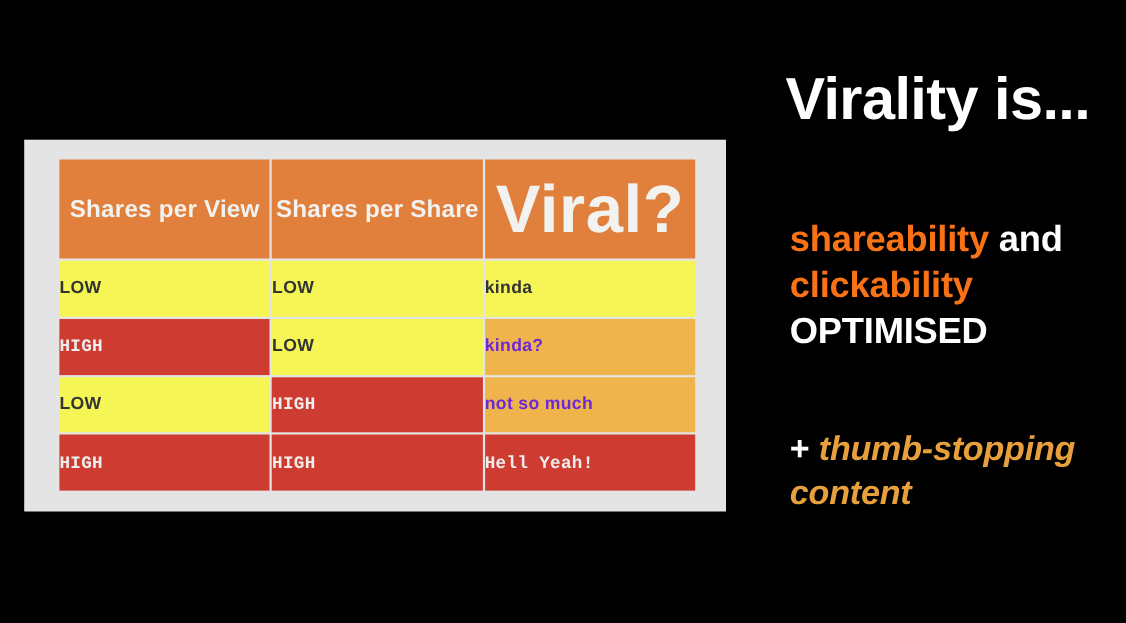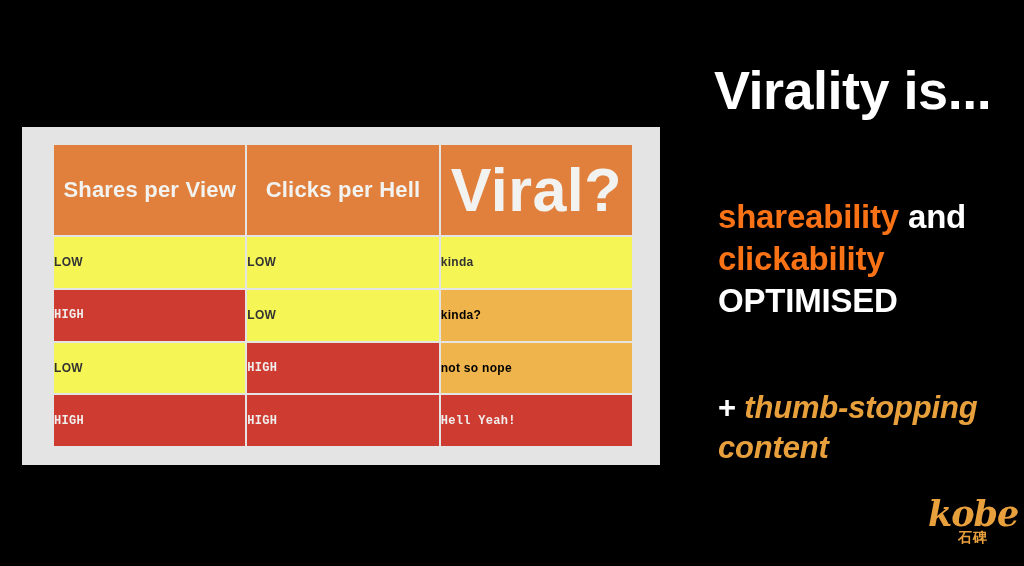--- a/index.html
+++ b/index.html
@@ -48,26 +48,26 @@
     line-height: 1.23;
     letter-spacing: 0.2px;
   }
   .viral-table thead th.viral-head {
     font-size: 61px;
     line-height: 1;
     letter-spacing: 0.5px;
   }
   .viral-table tbody td {
     height: 44px;
-    font-size: 12px;
+    font-size: 16px;
     letter-spacing: 0.3px;
   }
   .c-yellow { background: #f5f656; color: #333333; }
   .c-red    { background: #ce3b31; color: #f0eeec; font-family: Liberation Mono, monospace; }
-  .c-amber  { background: #efb44c; color: #000000; }
+  .c-amber  { background: #efb44c; color: #6d28d9; }
 
   
   .panel { position: absolute; left: 714px; top: 0; width: 329px; height: 566px; }
 
   .headline {
     position: absolute;
     left: 0;
     top: 62px;
     font-size: 54px;
     font-weight: bold;
@@ -147,39 +147,39 @@
 </head>
 <body>
 
 <div id="slide">
 
   <div class="table-frame">
     <table class="viral-table">
       <thead>
         <tr>
           <th>Shares per View</th>
-          <th>Clicks per Hell</th>
+          <th>Shares per Share</th>
           <th class="viral-head">Viral?</th>
         </tr>
       </thead>
       <tbody>
         <tr>
           <td class="c-yellow">LOW</td>
           <td class="c-yellow">LOW</td>
           <td class="c-yellow">kinda</td>
         </tr>
         <tr>
           <td class="c-red">HIGH</td>
           <td class="c-yellow">LOW</td>
           <td class="c-amber">kinda?</td>
         </tr>
         <tr>
           <td class="c-yellow">LOW</td>
           <td class="c-red">HIGH</td>
-          <td class="c-amber">not so nope</td>
+          <td class="c-amber">not so much</td>
         </tr>
         <tr>
           <td class="c-red">HIGH</td>
           <td class="c-red">HIGH</td>
           <td class="c-red">Hell Yeah!</td>
         </tr>
       </tbody>
     </table>
   </div>
 
@@ -191,18 +191,14 @@
       <span class="accent">shareability</span>
       <span>and</span>
       <span class="accent">clickability</span>
       <span class="opt-line">OPTIMISED</span>
     </div>
 
     <div class="plus-block"><span class="plus-sign">+</span> <span class="ital">thumb-stopping content</span></div>
 
   </div>
 
-  <div class="logo">
-    <div class="logo-word">kobe</div>
-    <div class="logo-cjk">石碑</div>
-  </div>
 
 </div>
 
 </body></html>

